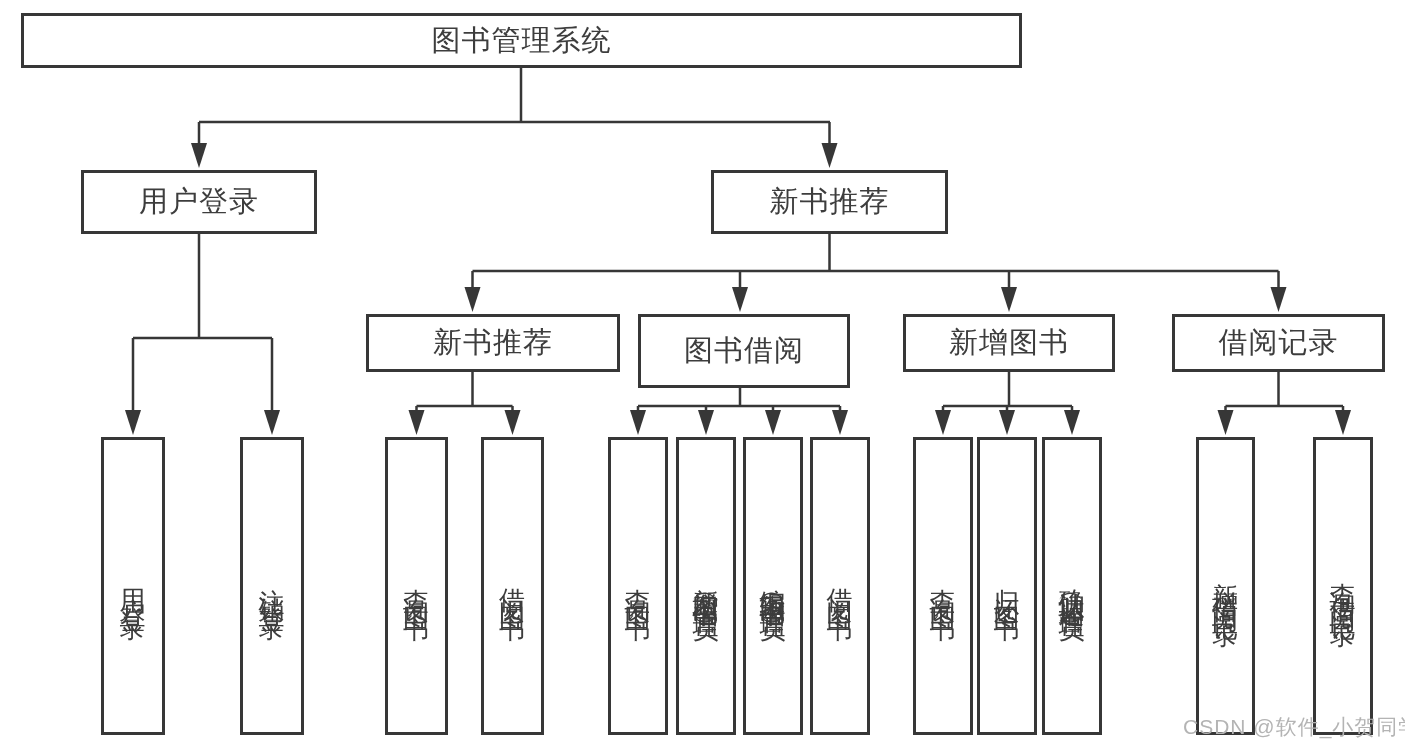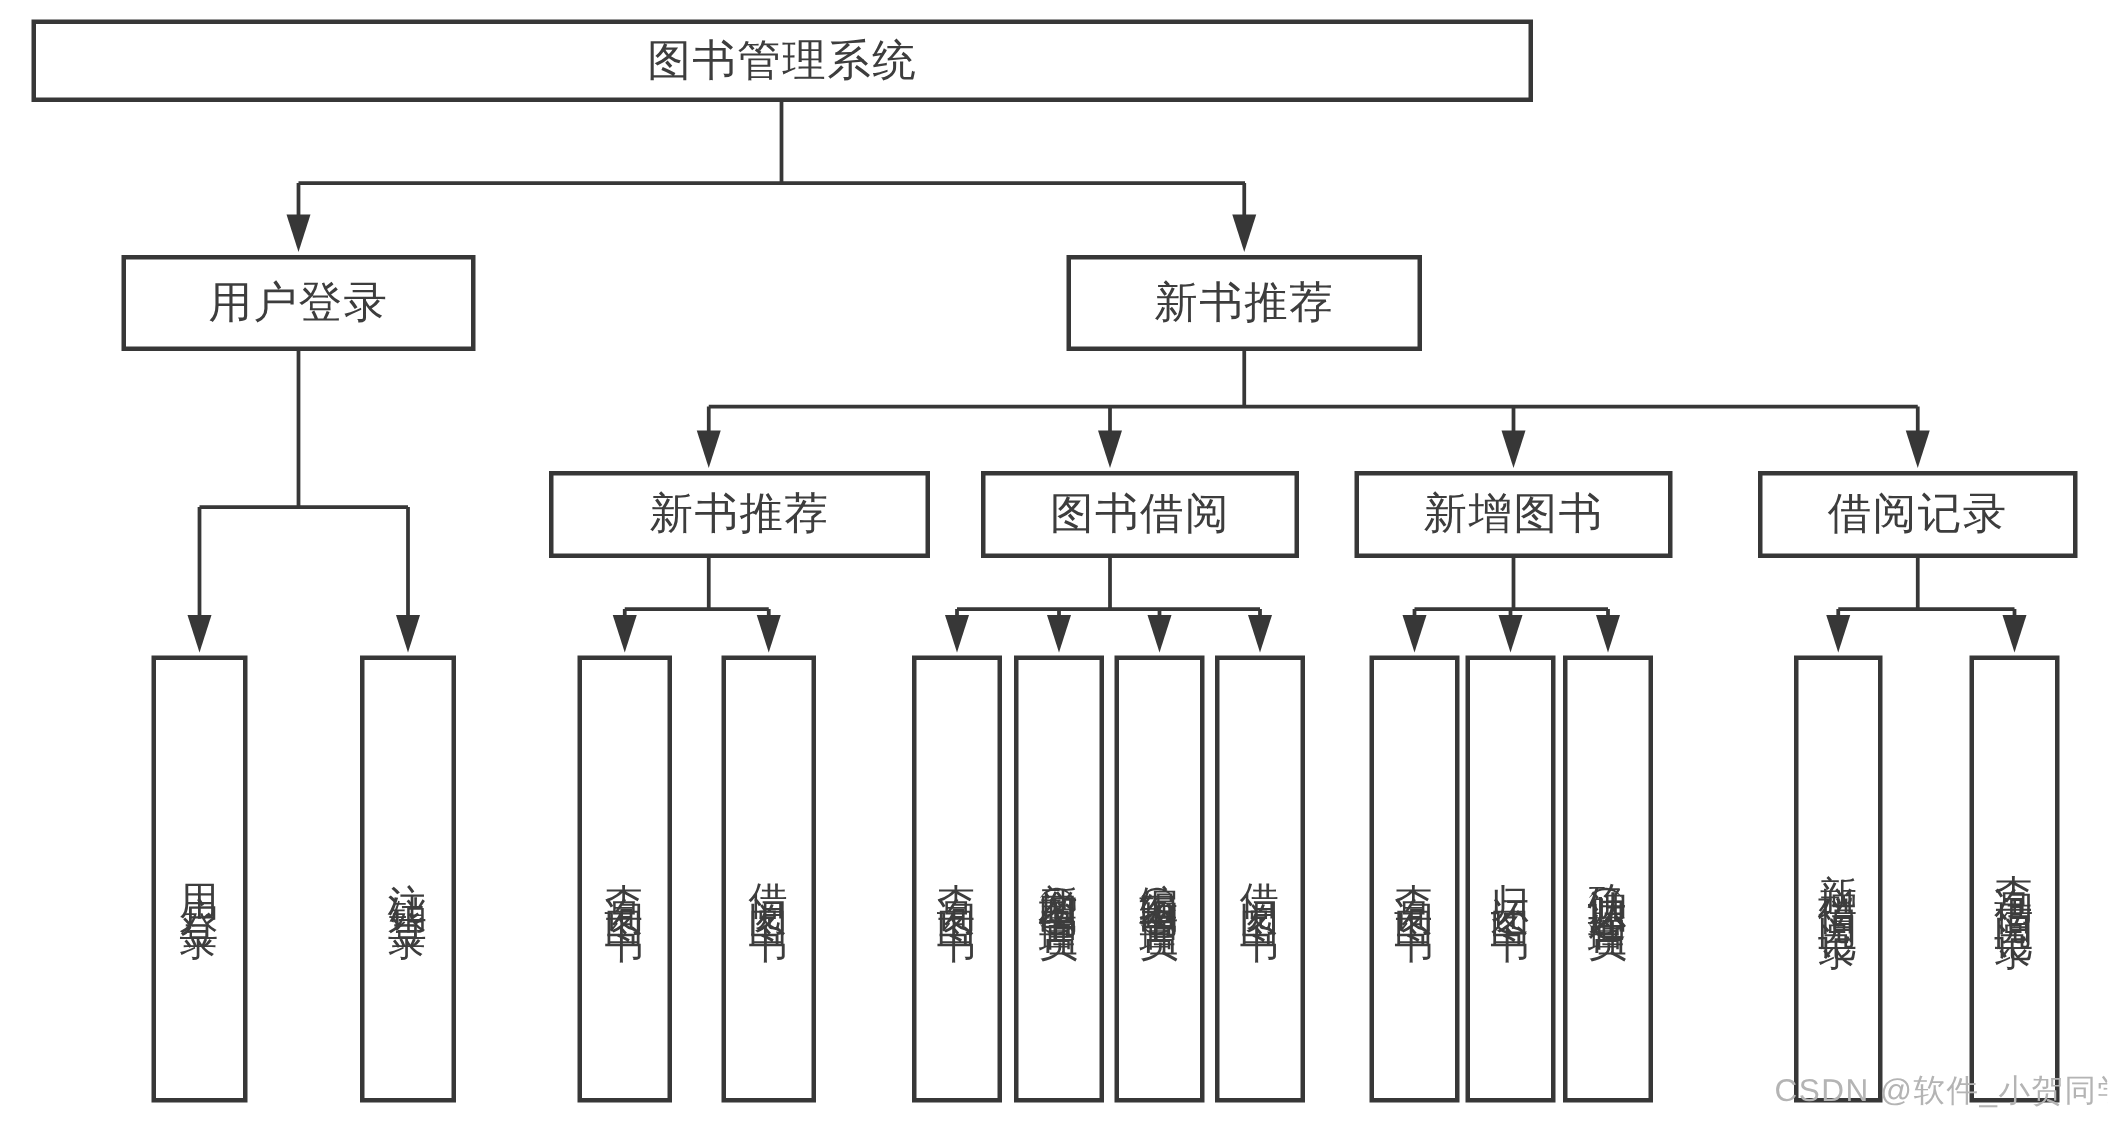--- a/index.html
+++ b/index.html
@@ -71,21 +71,21 @@
   <div class="node h-node" style="left:81px;top:170px;width:236px;height:64px">
     <span>用户登录</span>
   </div>
   <div class="node h-node" style="left:711px;top:170px;width:237px;height:64px">
     <span>新书推荐</span>
   </div>
 
   <div class="node h-node" style="left:366px;top:314px;width:254px;height:58px">
     <span>新书推荐</span>
   </div>
-  <div class="node h-node" style="left:654px;top:314px;width:212px;height:58px">
+  <div class="node h-node" style="left:638px;top:314px;width:212px;height:74px">
     <span>图书借阅</span>
   </div>
   <div class="node h-node" style="left:903px;top:314px;width:212px;height:58px">
     <span>新增图书</span>
   </div>
   <div class="node h-node" style="left:1172px;top:314px;width:213px;height:58px">
     <span>借阅记录</span>
   </div>
 
   <div class="node v-node" style="left:101px;top:437px;width:64px;height:298px">

